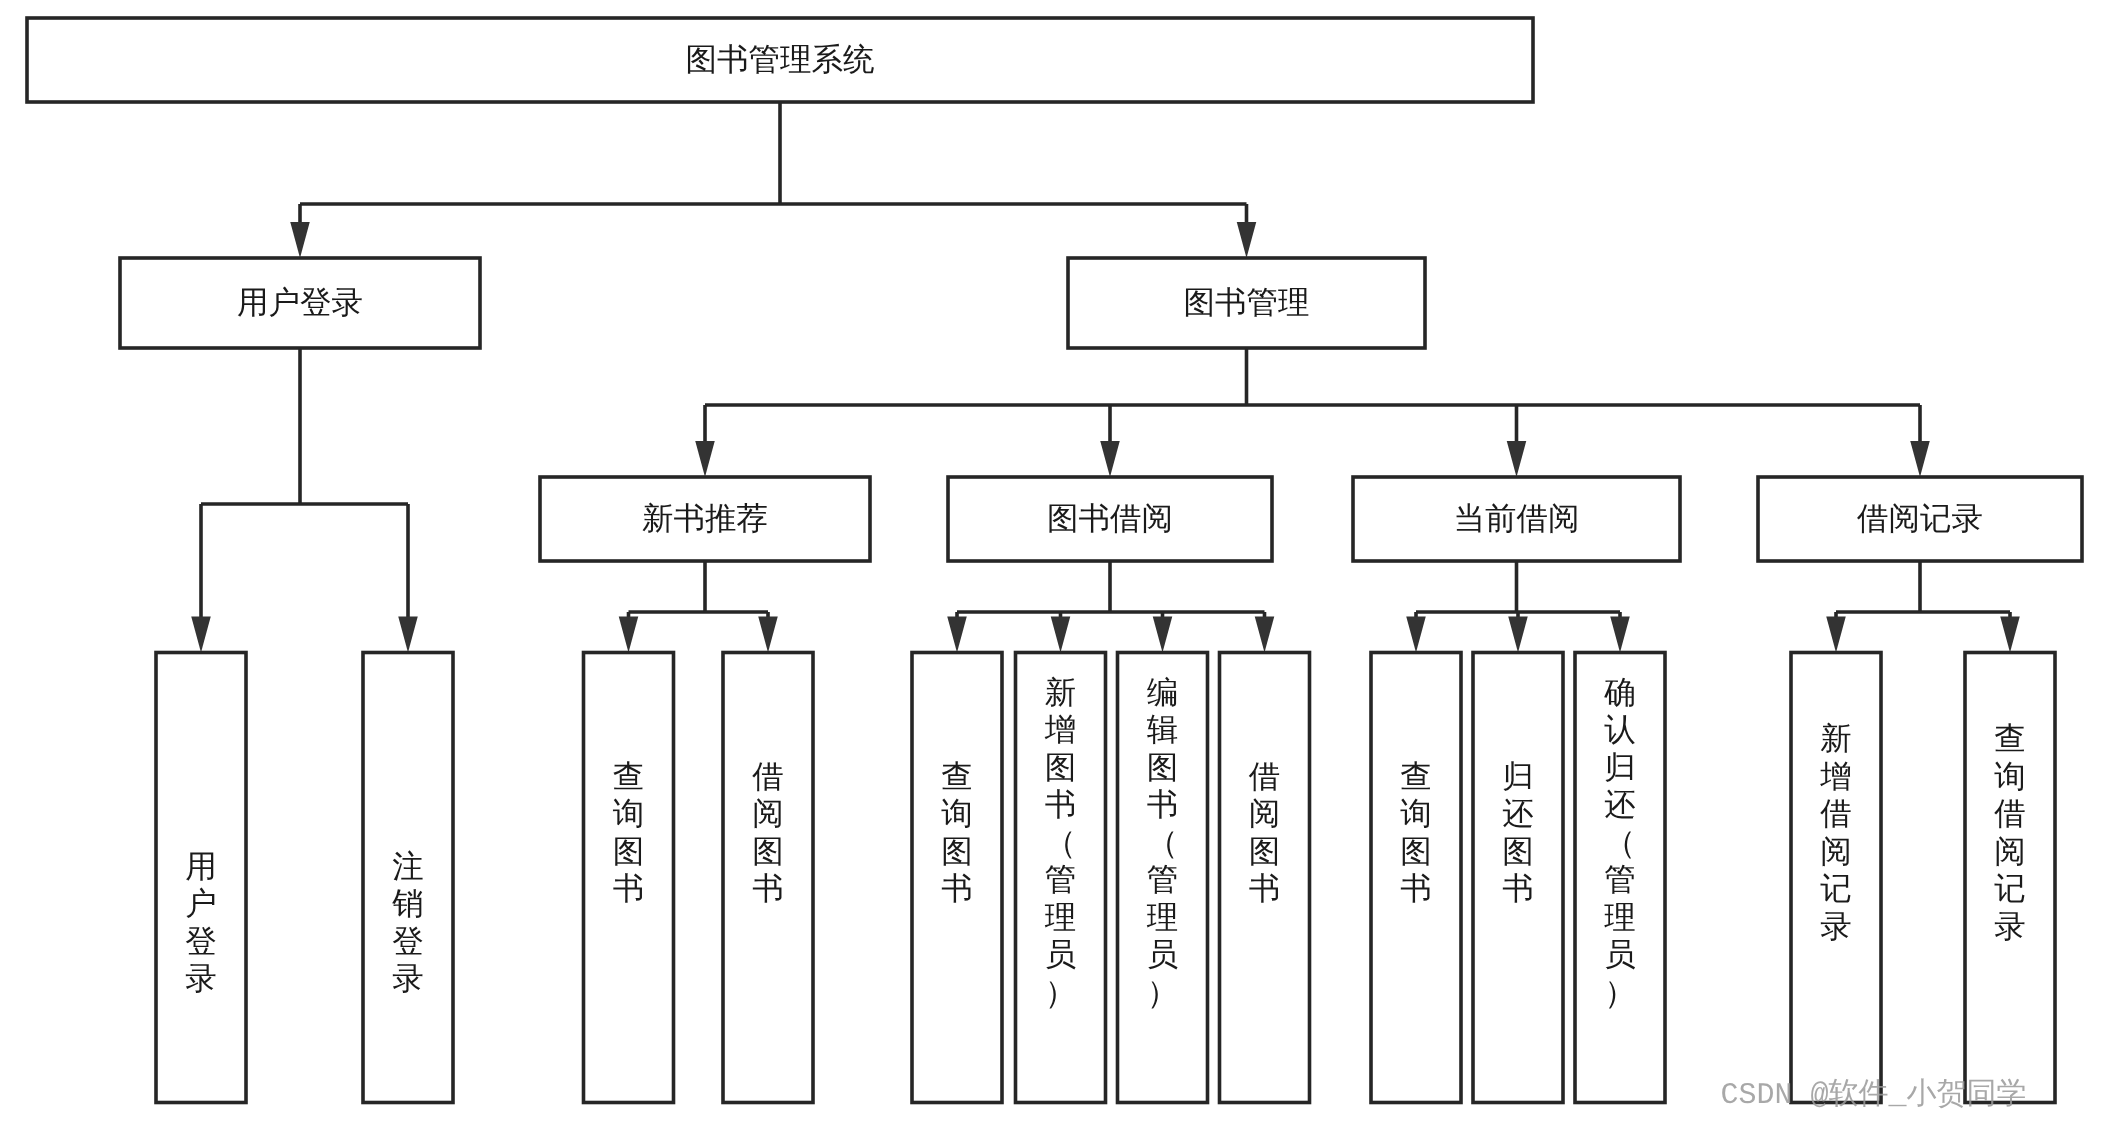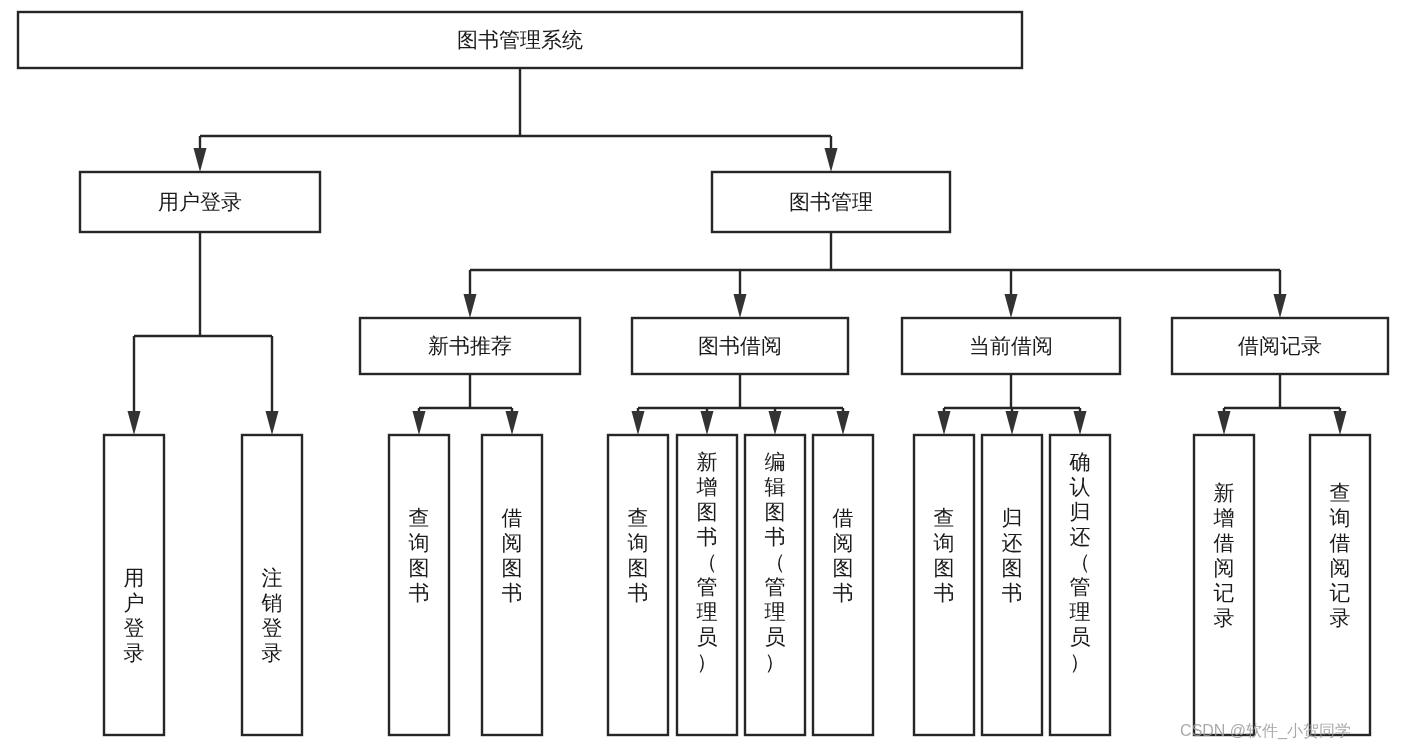--- a/index.html
+++ b/index.html
@@ -47,22 +47,22 @@
     font-family: "DejaVu Sans", "Liberation Sans", sans-serif;
     font-size: 21px;
     fill: #1a1a1a;
     text-anchor: middle;
     dominant-baseline: middle;
   }
   .watermark {
     position: absolute;
     right: 8px;
     bottom: 5px;
-    font-family: Liberation Sans, sans-serif;
-    font-size: 16px;
+    font-family: Liberation Mono, monospace;
+    font-size: 20px;
     color: #9a9a9a;
     opacity: 0.85;
     white-space: nowrap;
     pointer-events: none;
     margin-top: 18px;
   }
 </style>
 </head>
 <body>
 

